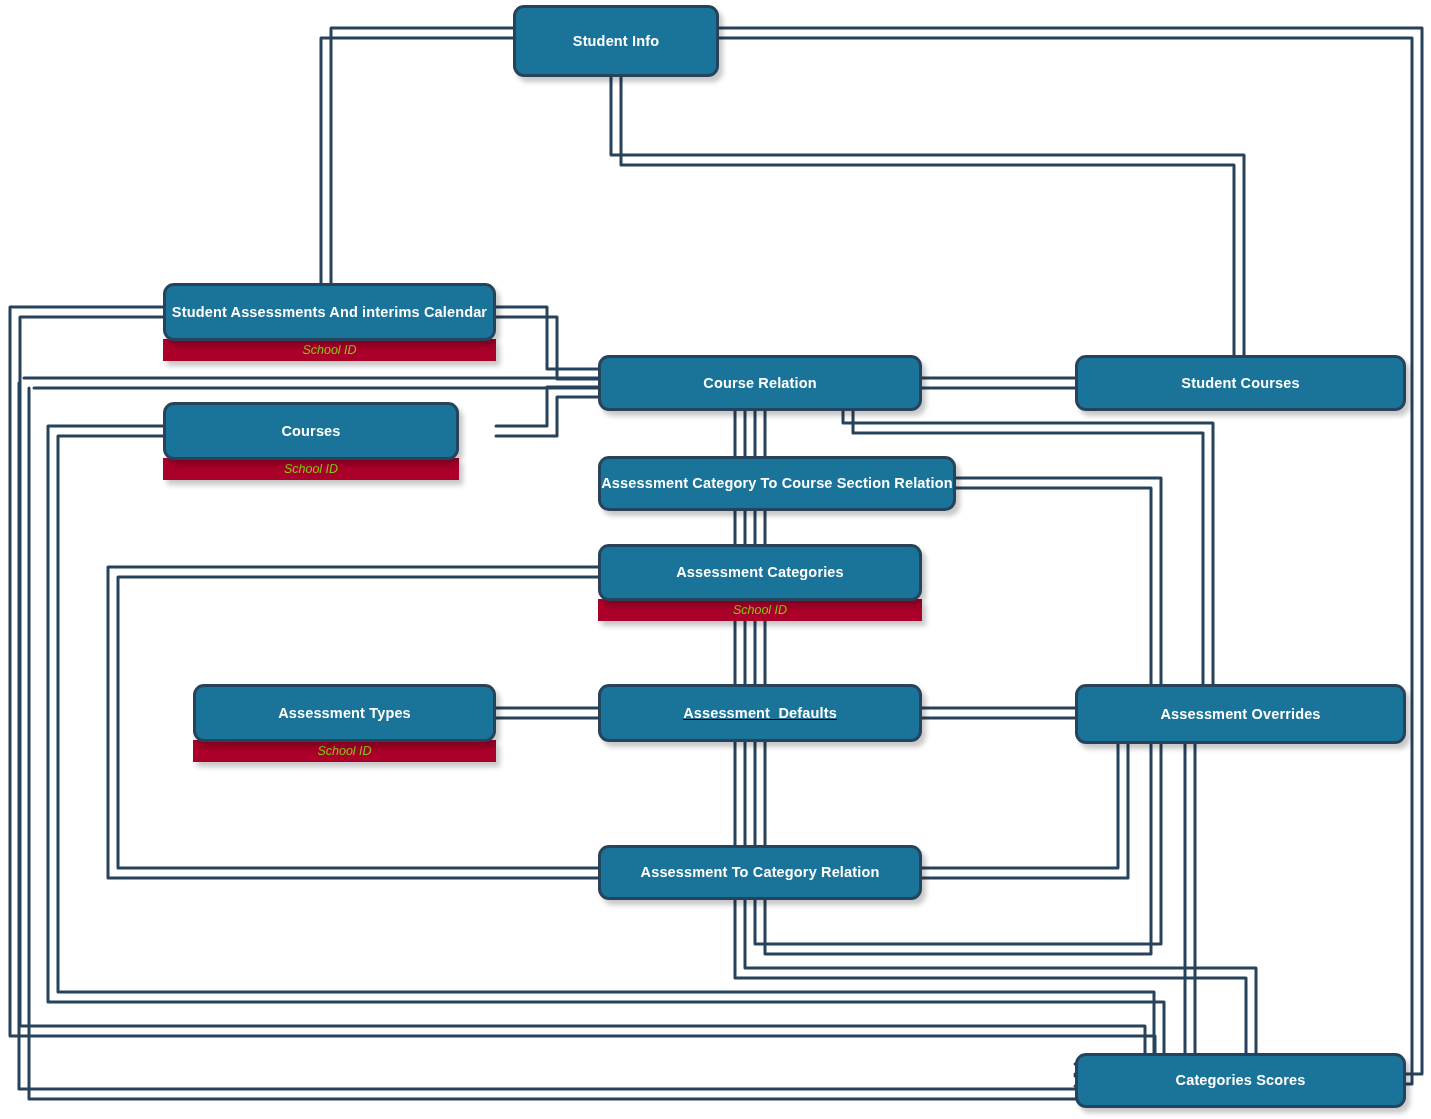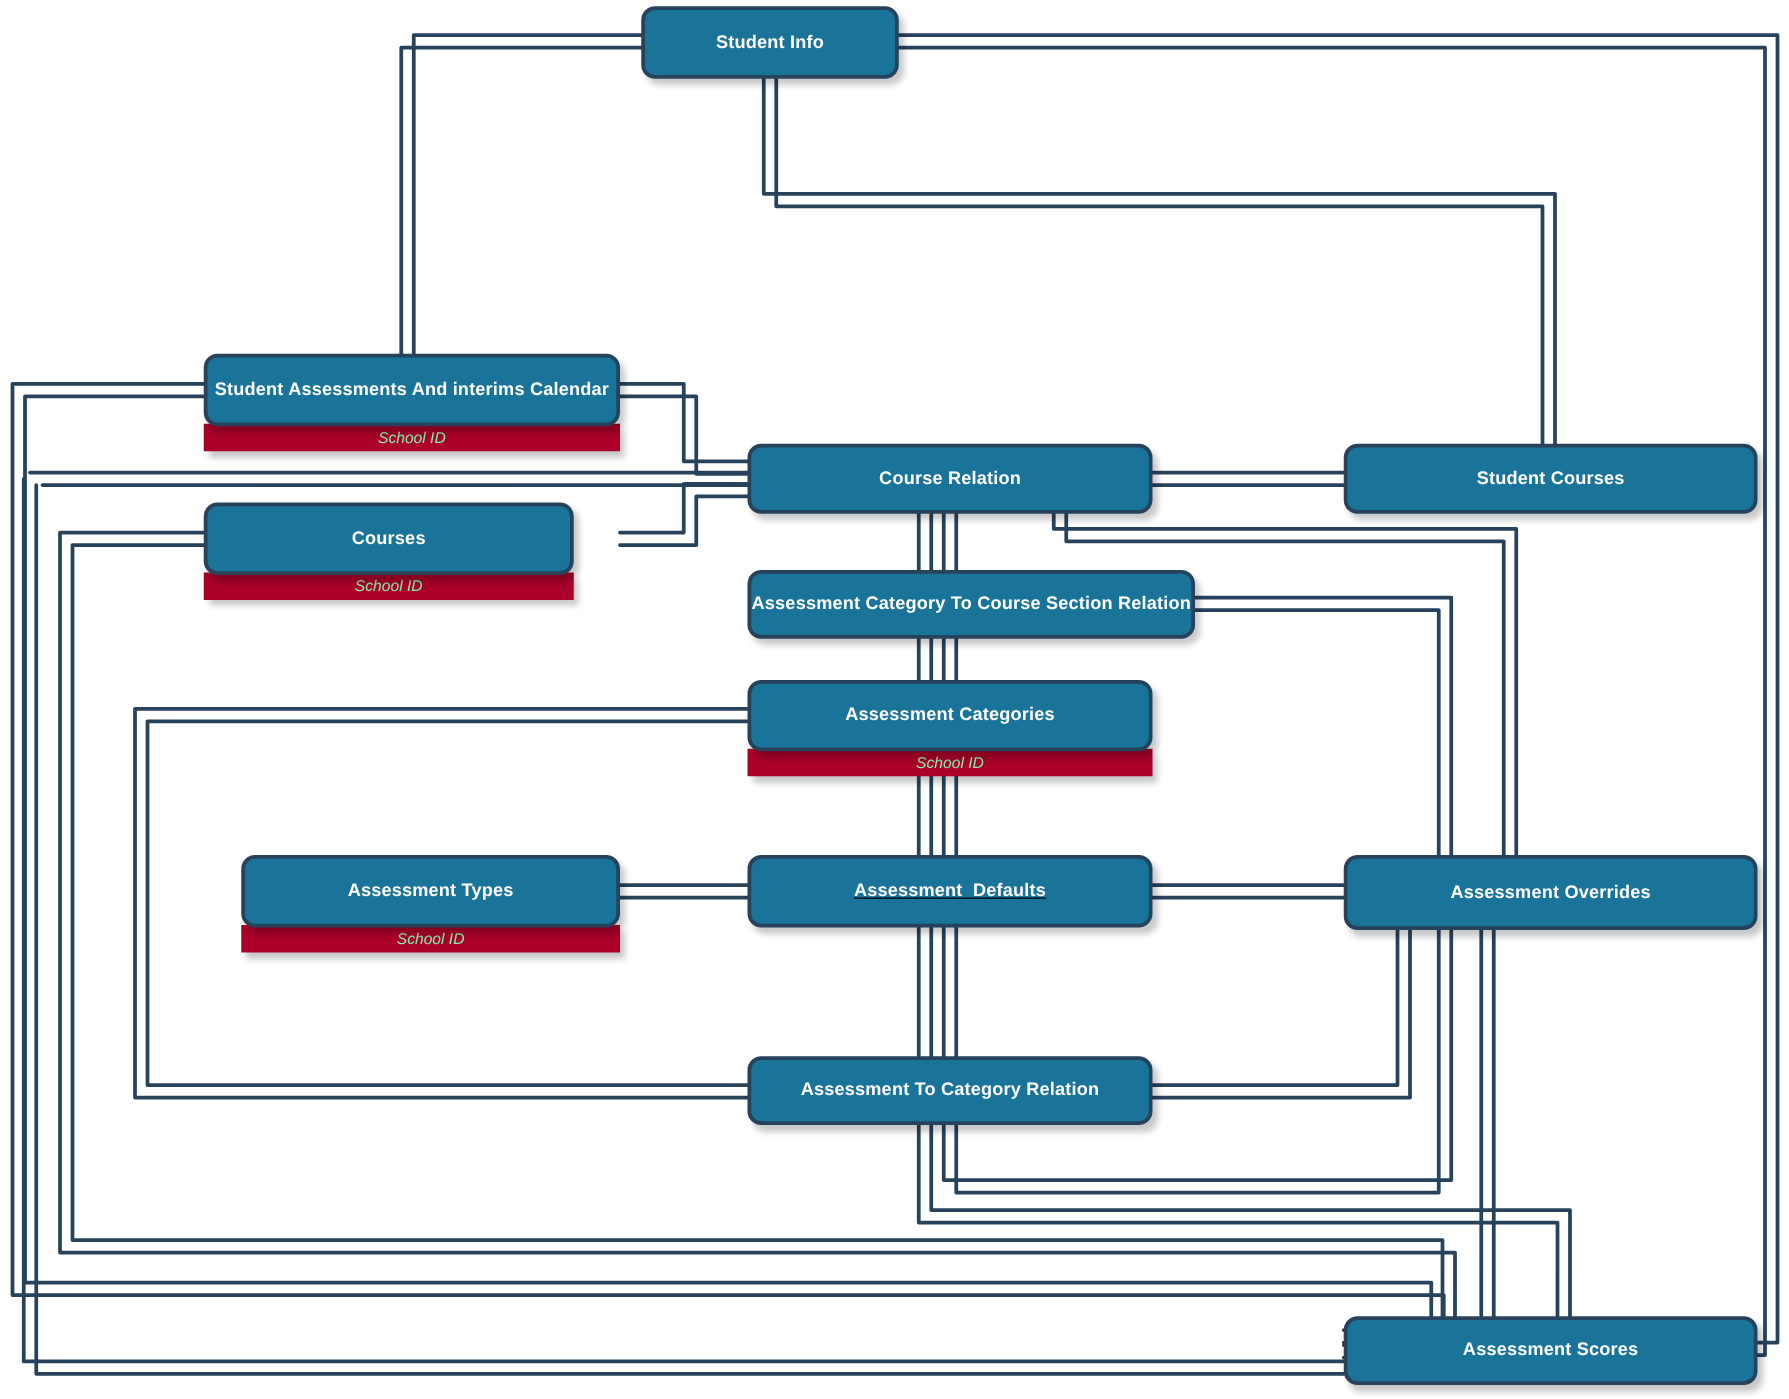--- a/index.html
+++ b/index.html
@@ -48,21 +48,21 @@
     letter-spacing: 0.15px;
     text-align: center;
     line-height: 1.15;
     padding: 0 10px;
     white-space: pre;
   }
   .node-key {
     position: relative;
     box-sizing: border-box;
     background: #AA0029;
-    color: #86efac;
+    color: #84cc16;
     font-size: 12.5px;
     font-style: italic;
     text-align: center;
     display: flex;
     align-items: center;
     justify-content: center;
     box-shadow: 4px 5px 5px rgba(0,0,0,0.22);
     margin-top: -2px;
     z-index: 1;
   }
@@ -181,21 +181,21 @@
       </g>
 
       <g>
         <path d="M745,411 V968 H1256 V1053" stroke-width="3"></path>
         <path d="M735,411 V978 H1246 V1053" stroke-width="3"></path>
       </g>
     </g>
   </svg>
 
   <div class="node" style="left:513px; top:5px; width:206px;">
-    <div class="node-box" style="height:58px;">
+    <div class="node-box" style="height:72px;">
       <span class="node-title">Student Info</span>
     </div>
   </div>
 
   <div class="node" style="left:163px; top:283px; width:333px;">
     <div class="node-box" style="height:58px;align-items:center;">
       <span class="node-title">Student Assessments And interims Calendar</span>
     </div>
     <div class="node-key" style="height:22px;">
       <span>School ID</span>
@@ -260,17 +260,17 @@
   </div>
 
   <div class="node" style="left:598px; top:845px; width:324px;">
     <div class="node-box" style="height:55px;">
       <span class="node-title">Assessment To Category Relation</span>
     </div>
   </div>
 
   <div class="node" style="left:1075px; top:1053px; width:331px;">
     <div class="node-box" style="height:55px;">
-      <span class="node-title">Assessment Scores</span>
+      <span class="node-title">Categories Scores</span>
     </div>
   </div>
 
 </div>
 
 </body></html>

